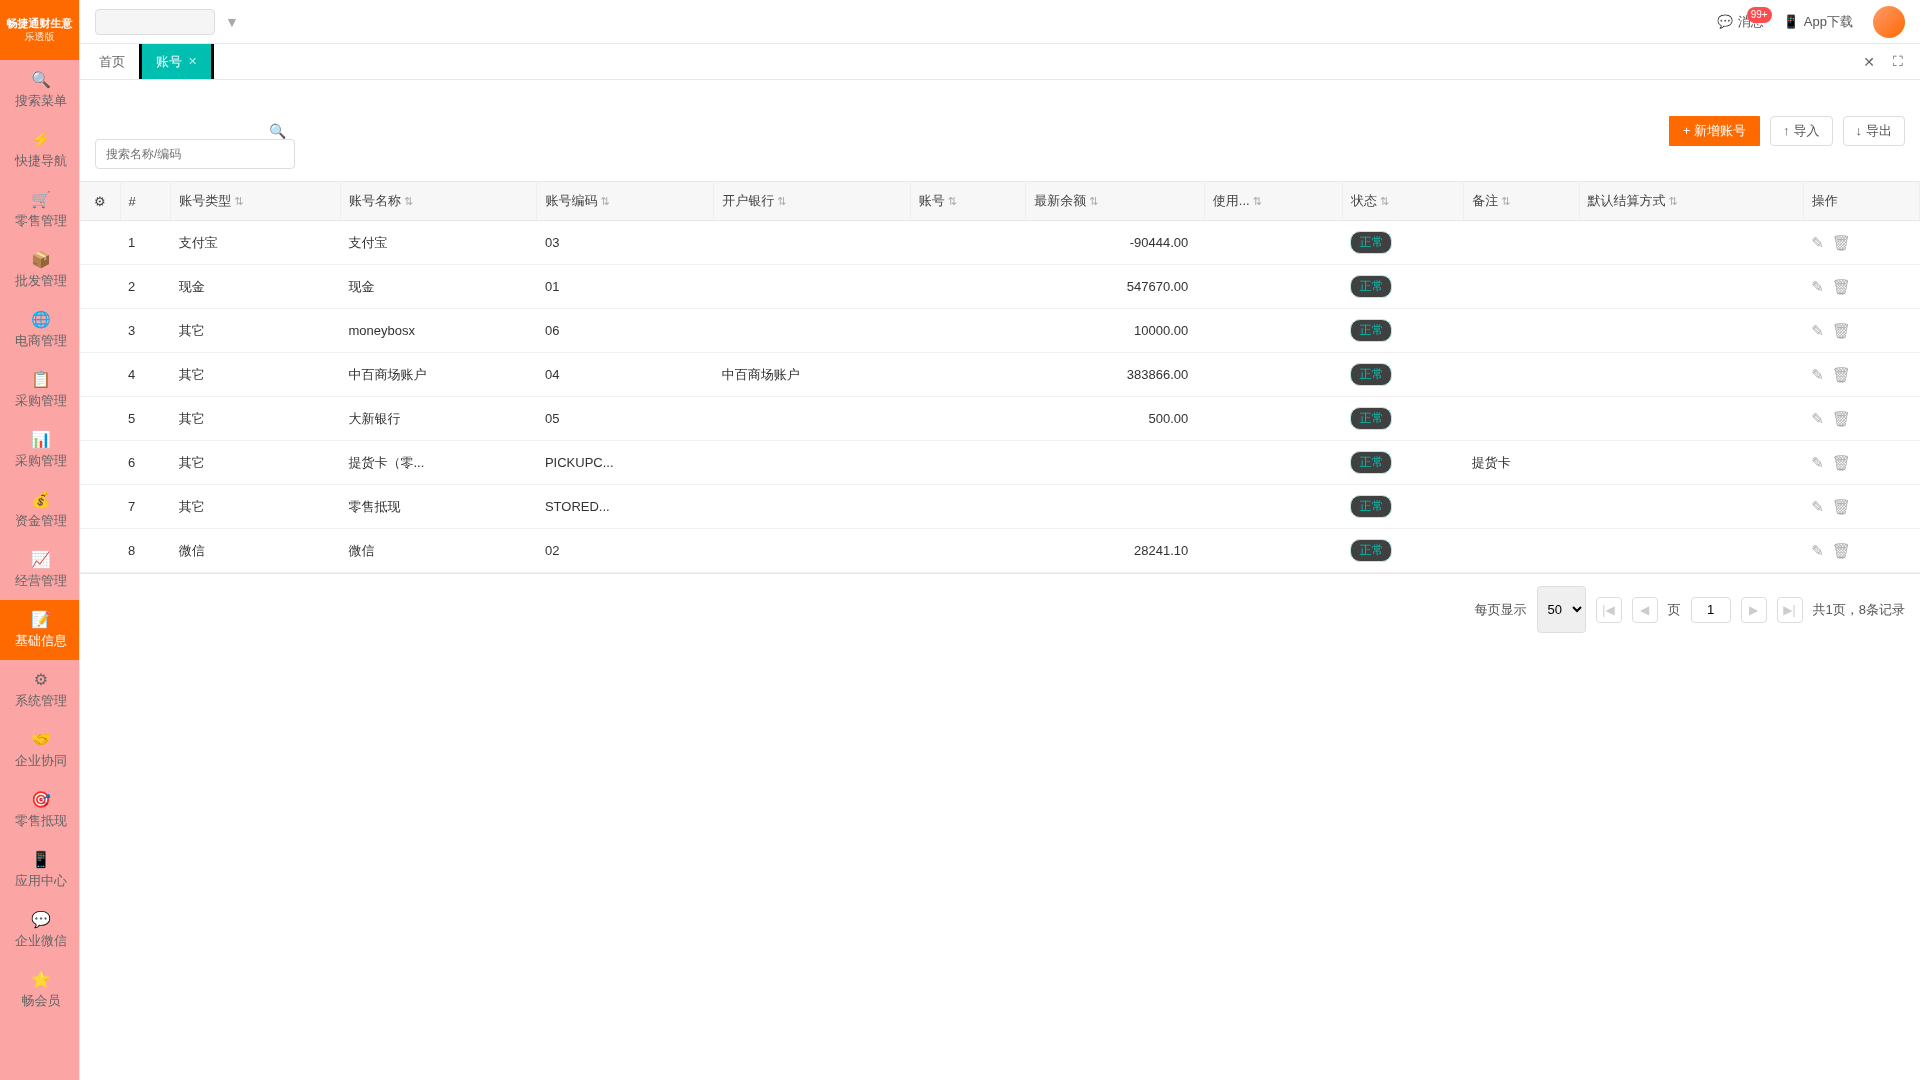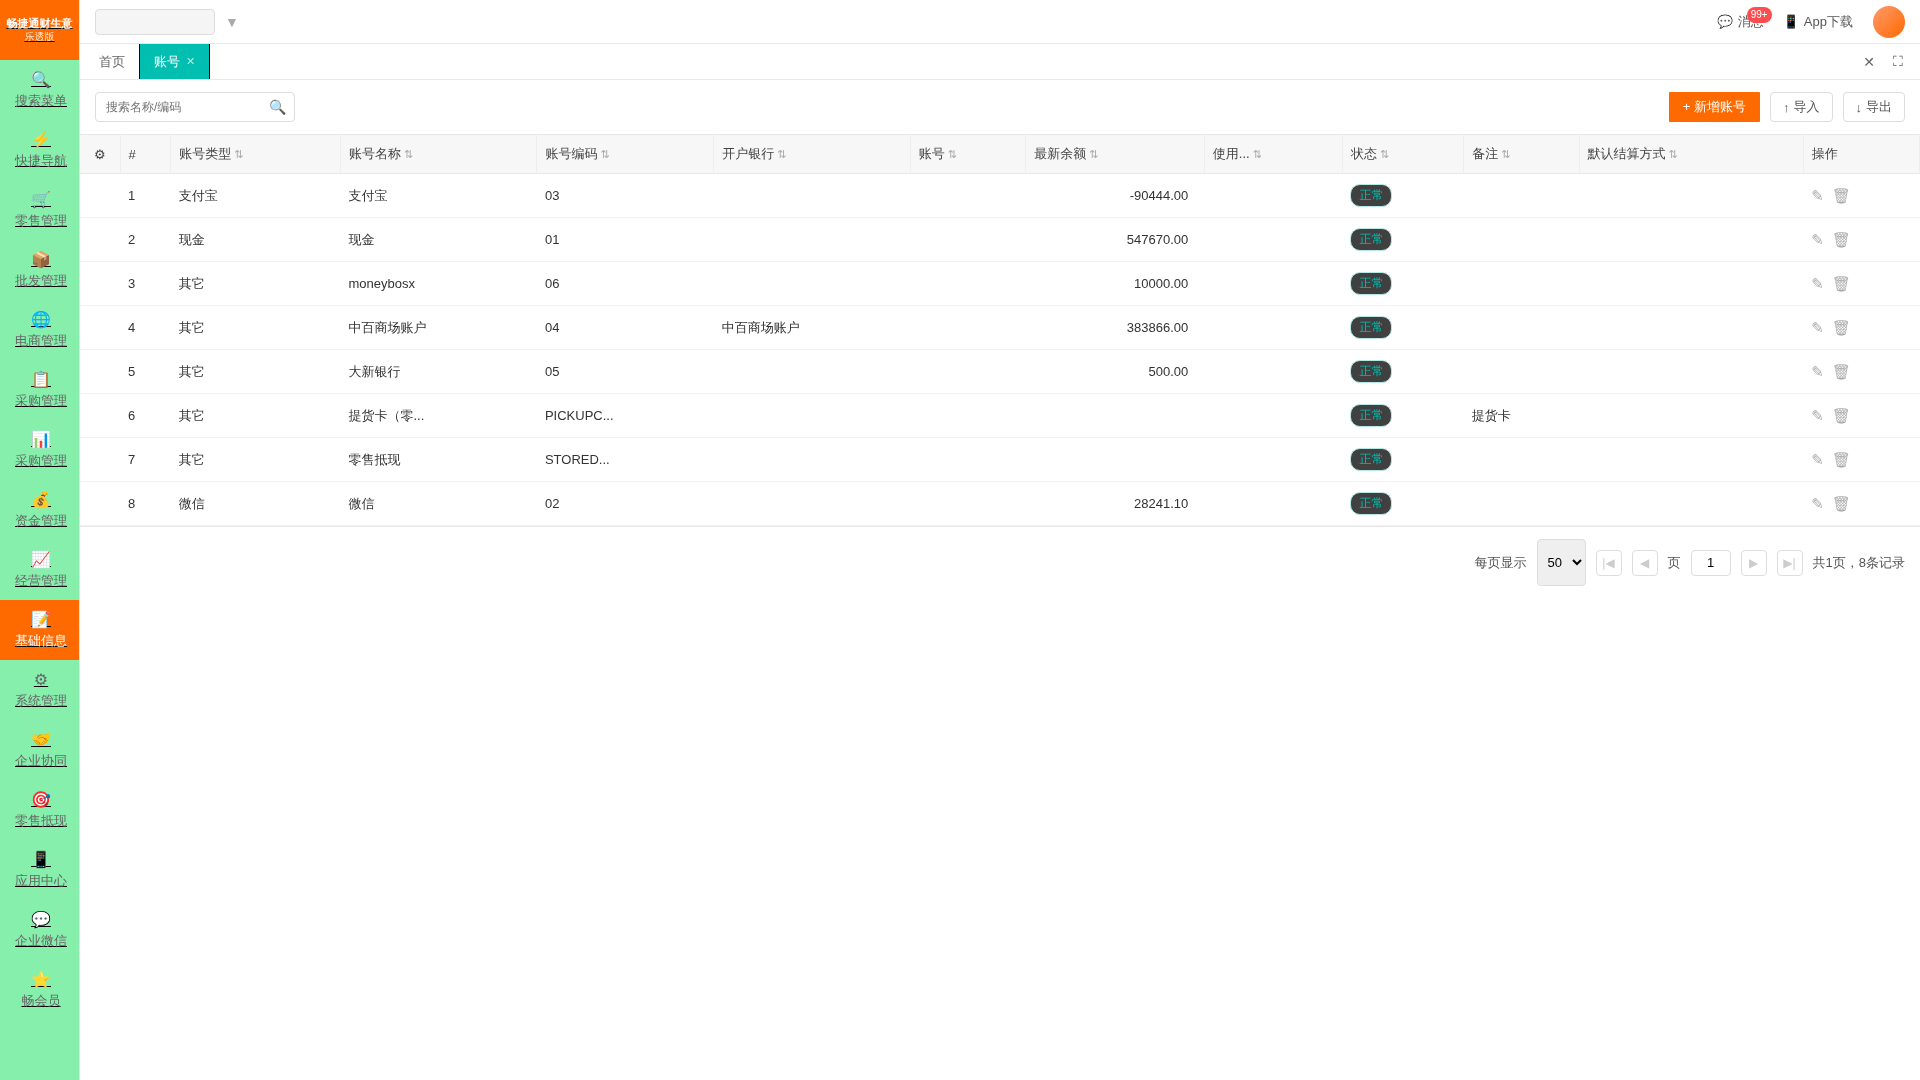--- a/index.html
+++ b/index.html
@@ -1,27 +1,26 @@
 <!DOCTYPE html>
 <html><head>
   <meta charset="utf-8">
   <style>
     * { box-sizing: border-box; margin: 0; padding: 0; font-family: 'Microsoft YaHei', Arial, sans-serif; font-size: 13px; }
     body { display: flex; height: 1080px; width: 1920px; overflow: hidden; background: #f0f2f5; }
 
     
     .sidebar {
       width: 80px;
-      background: #86efac;
+      background: #fca5a5;
       display: flex;
       flex-direction: column;
       align-items: center;
       border-right: 1px solid #e8e8e8;
       flex-shrink: 0;
-      text-decoration: underline;
     }
     .sidebar-logo {
       width: 100%;
       background: #ff6a00;
       display: flex;
       flex-direction: column;
       align-items: center;
       justify-content: center;
       padding: 10px 5px;
       min-height: 60px;
@@ -142,21 +141,21 @@
       padding: 0 5px;
     }
     .tab-item {
       height: 100%;
       display: flex;
       align-items: center;
       padding: 0 14px;
       cursor: pointer;
       font-size: 13px;
       color: #666;
-      border-right: 1px solid #000000;
+      border-right: 3px solid #000000;
       gap: 6px;
     }
     .tab-item.active {
       background: #00bfb0;
       color: #fff;
     }
     .tab-close {
       font-size: 11px;
       cursor: pointer;
       opacity: 0.7;
@@ -187,20 +186,21 @@
       width: 200px;
     }
     .search-input {
       width: 100%;
       height: 30px;
       border: 1px solid #ddd;
       border-radius: 4px;
       padding: 0 30px 0 10px;
       font-size: 12px;
       outline: none;
+      margin-top: 47px;
     }
     .search-icon-btn {
       position: absolute;
       right: 8px;
       top: 50%;
       transform: translateY(-50%);
       cursor: pointer;
       color: #aaa;
       font-size: 14px;
     }

